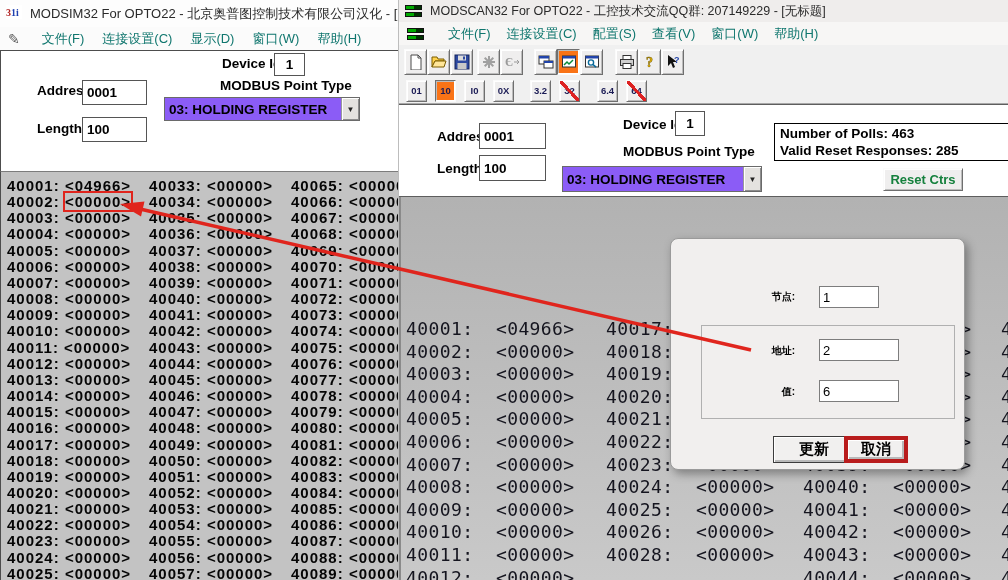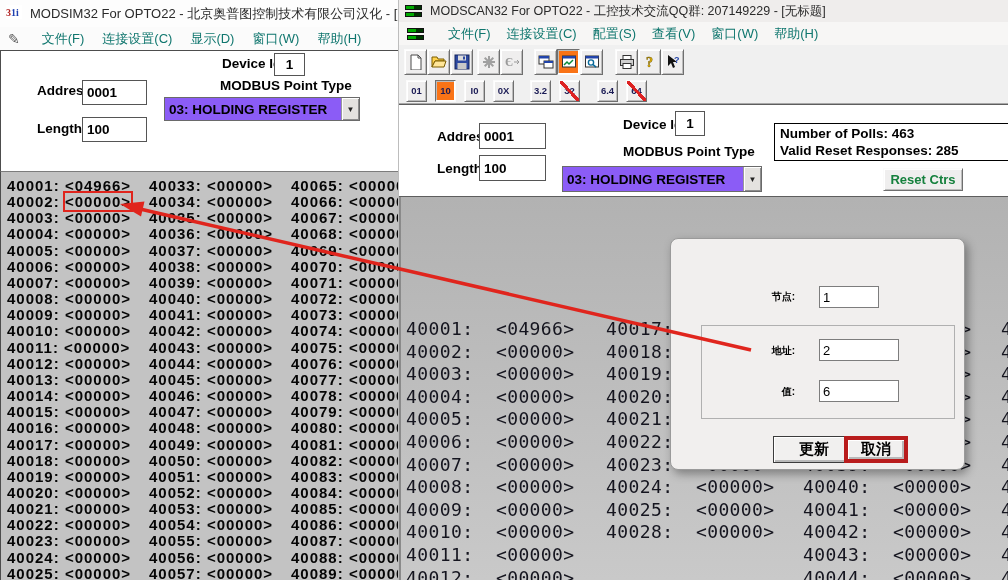--- a/index.html
+++ b/index.html
@@ -366,20 +366,21 @@
         <div class="gcol">
           <div class="gentry"><span>40017:  </span><span>&lt;00000&gt;</span></div>
           <div class="gentry"><span>40018:  </span><span>&lt;00000&gt;</span></div>
           <div class="gentry"><span>40019:  </span><span>&lt;00000&gt;</span></div>
           <div class="gentry"><span>40020:  </span><span>&lt;00000&gt;</span></div>
           <div class="gentry"><span>40021:  </span><span>&lt;00000&gt;</span></div>
           <div class="gentry"><span>40022:  </span><span>&lt;00000&gt;</span></div>
           <div class="gentry"><span>40023:  </span><span>&lt;00000&gt;</span></div>
           <div class="gentry"><span>40024:  </span><span>&lt;00000&gt;</span></div>
           <div class="gentry"><span>40025:  </span><span>&lt;00000&gt;</span></div>
+          <div class="gentry"><span>40026:  </span><span>&lt;00000&gt;</span></div>
           <div class="gentry"><span>40028:  </span><span>&lt;00000&gt;</span></div>
         </div>
         <div class="gcol">
           <div class="gentry"><span>40033:  </span><span>&lt;00000&gt;</span></div>
           <div class="gentry"><span>40034:  </span><span>&lt;00000&gt;</span></div>
           <div class="gentry"><span>40035:  </span><span>&lt;00000&gt;</span></div>
           <div class="gentry"><span>40036:  </span><span>&lt;00000&gt;</span></div>
           <div class="gentry"><span>40037:  </span><span>&lt;00000&gt;</span></div>
           <div class="gentry"><span>40038:  </span><span>&lt;00000&gt;</span></div>
           <div class="gentry"><span>40039:  </span><span>&lt;00000&gt;</span></div>

